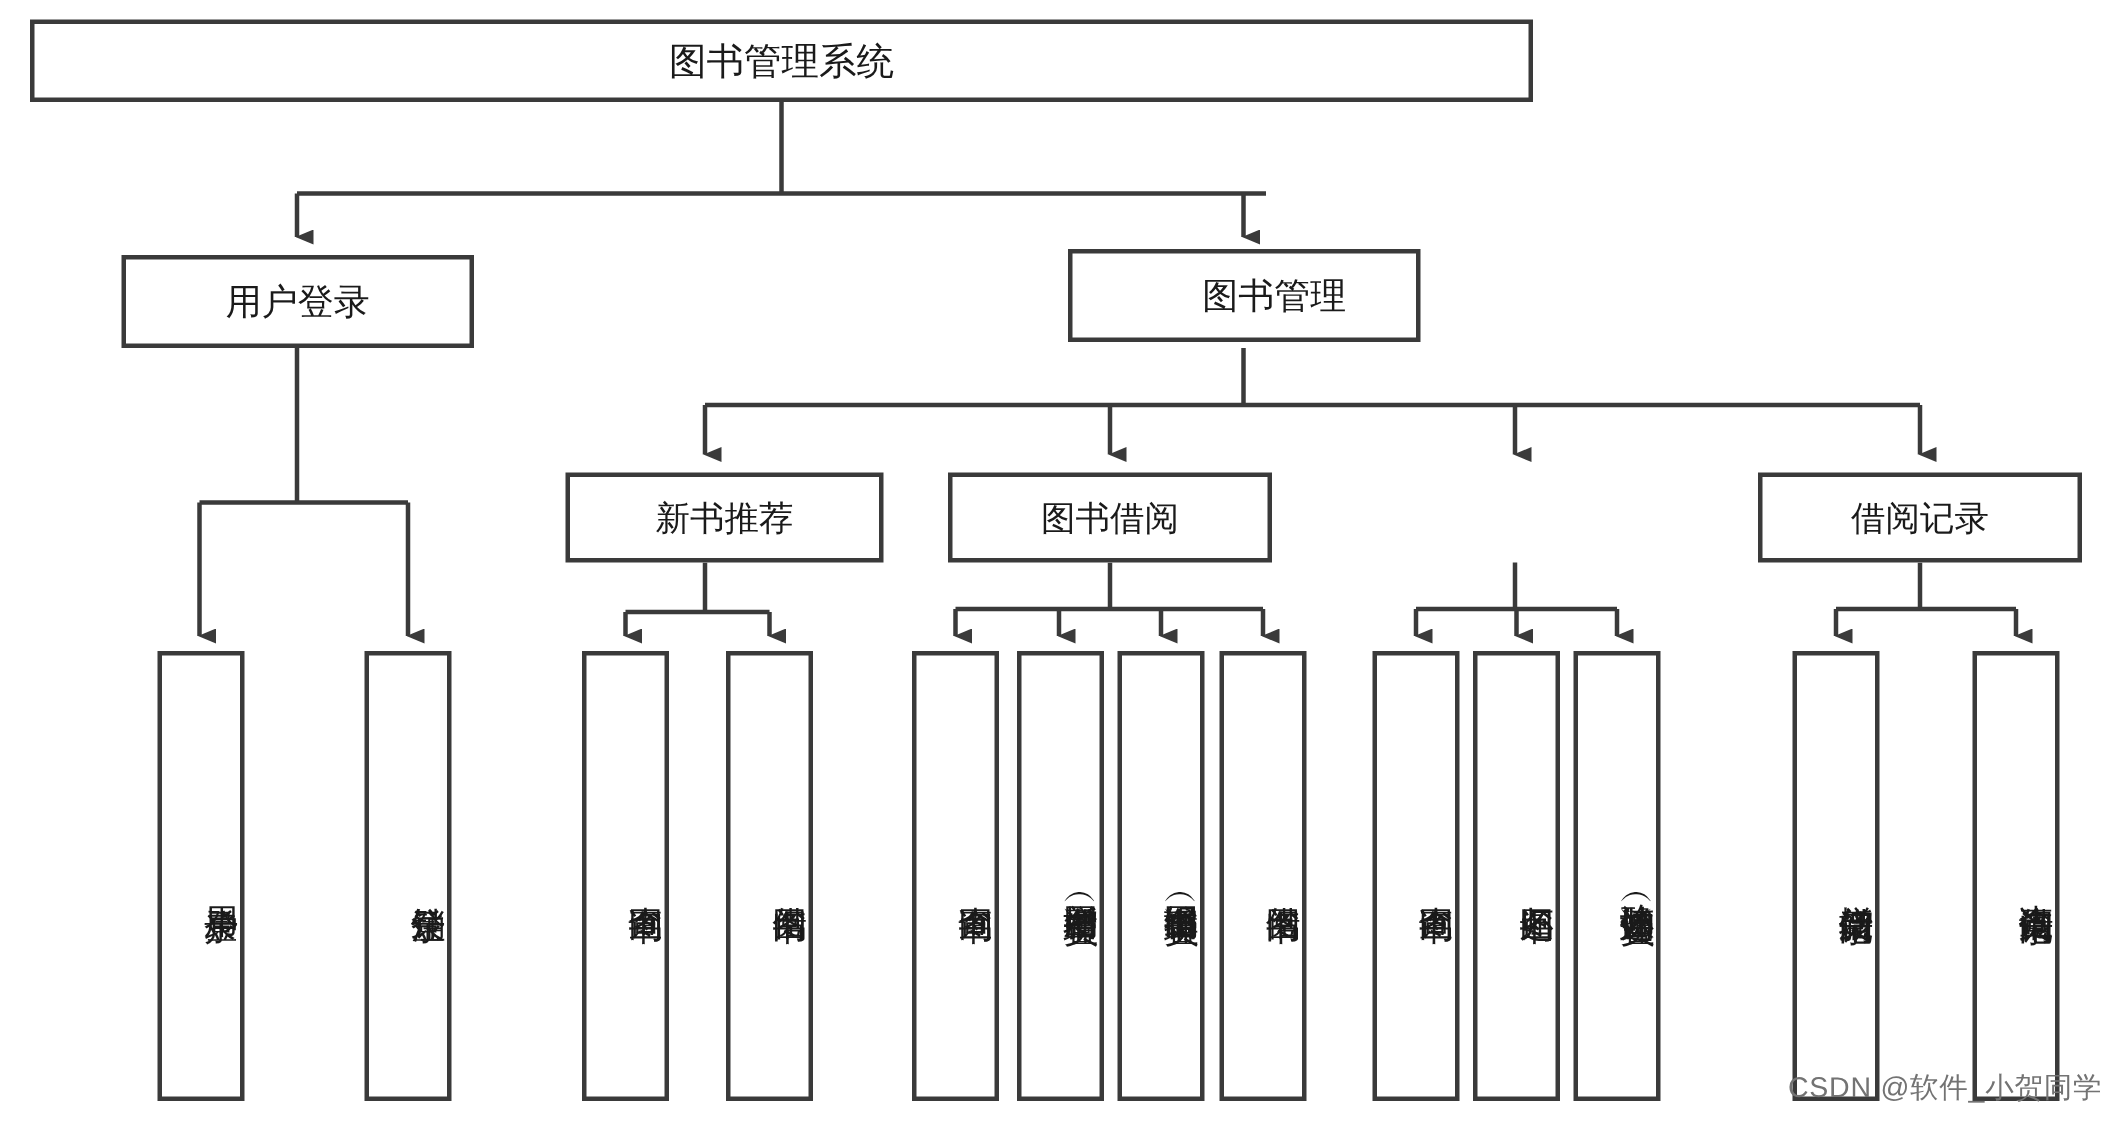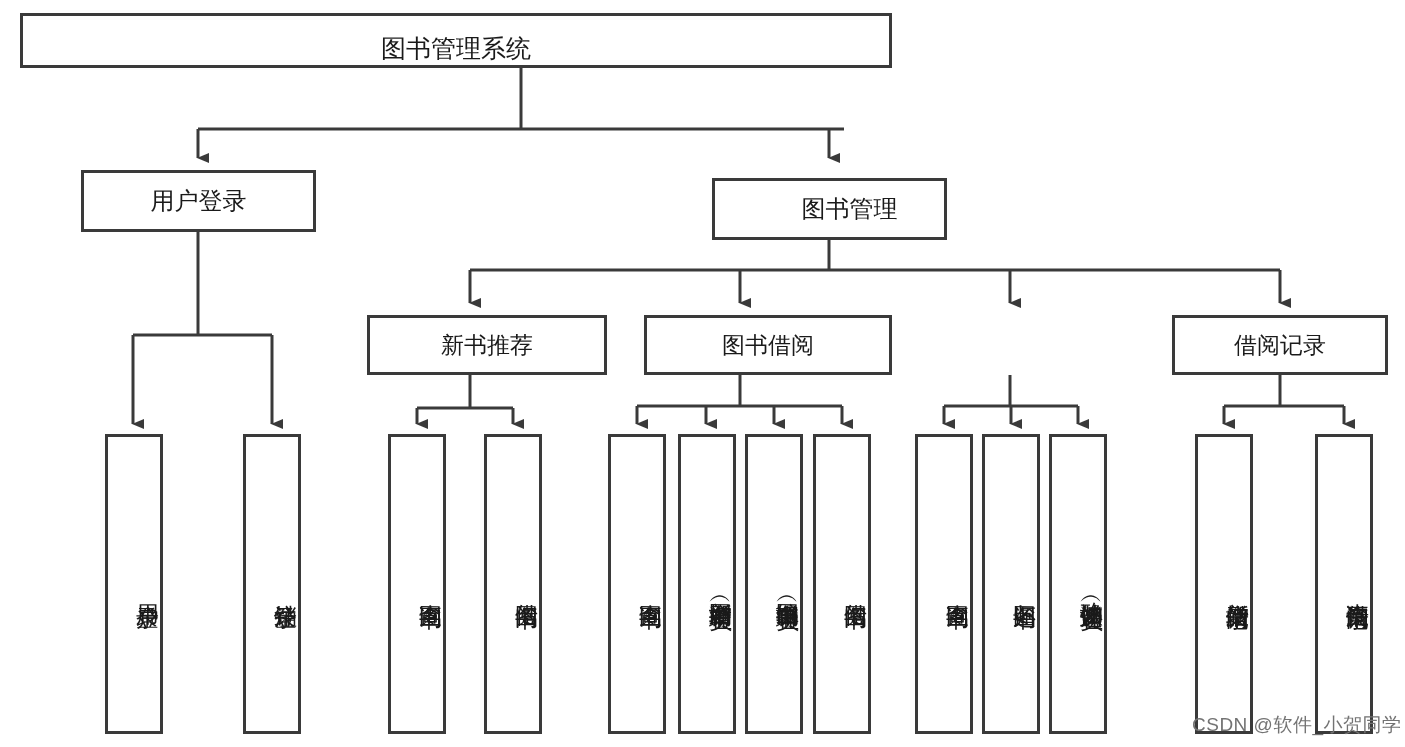--- a/index.html
+++ b/index.html
@@ -112,35 +112,35 @@
       <path d="M 1011 406 L 1011 424" marker-end="url(#arrow)"></path>
       <path d="M 1078 406 L 1078 424" marker-end="url(#arrow)"></path>
 
       <path d="M 1280 375 L 1280 406"></path>
       <path d="M 1224 406 L 1344 406"></path>
       <path d="M 1224 406 L 1224 424" marker-end="url(#arrow)"></path>
       <path d="M 1344 406 L 1344 424" marker-end="url(#arrow)"></path>
     </g>
   </svg>
 
-  <div class="node root" style="left:20px; top:13px; width:872px; height:55px;align-items:flex-end;">
+  <div class="node root" style="left:20px; top:13px; width:1002px; height:55px;">
     <span>图书管理系统</span>
   </div>
 
   <div class="node lvl2" style="left:81px; top:170px; width:235px; height:62px;">
     <span>用户登录</span>
   </div>
-  <div class="node lvl2" style="left:712px; top:178px; width:235px; height:62px;padding-left:40px;">
+  <div class="node lvl2" style="left:712px; top:166px; width:235px; height:62px;padding-left:40px;">
     <span>图书管理</span>
   </div>
 
-  <div class="node lvl3" style="left:367px; top:315px; width:240px; height:60px;">
+  <div class="node lvl3" style="left:377px; top:315px; width:212px; height:60px;">
     <span>新书推荐</span>
   </div>
-  <div class="node lvl3" style="left:632px; top:315px; width:248px; height:60px;margin-left:12px;">
+  <div class="node lvl3" style="left:632px; top:315px; width:216px; height:60px;">
     <span>图书借阅</span>
   </div>
   <div class="node lvl3" style="left:1172px; top:315px; width:216px; height:60px;">
     <span>借阅记录</span>
   </div>
 
   <div class="node leaf" style="left:105px; top:434px; width:58px; height:300px;">
     <span>用户登录</span>
   </div>
   <div class="node leaf" style="left:243px; top:434px; width:58px; height:300px;">

